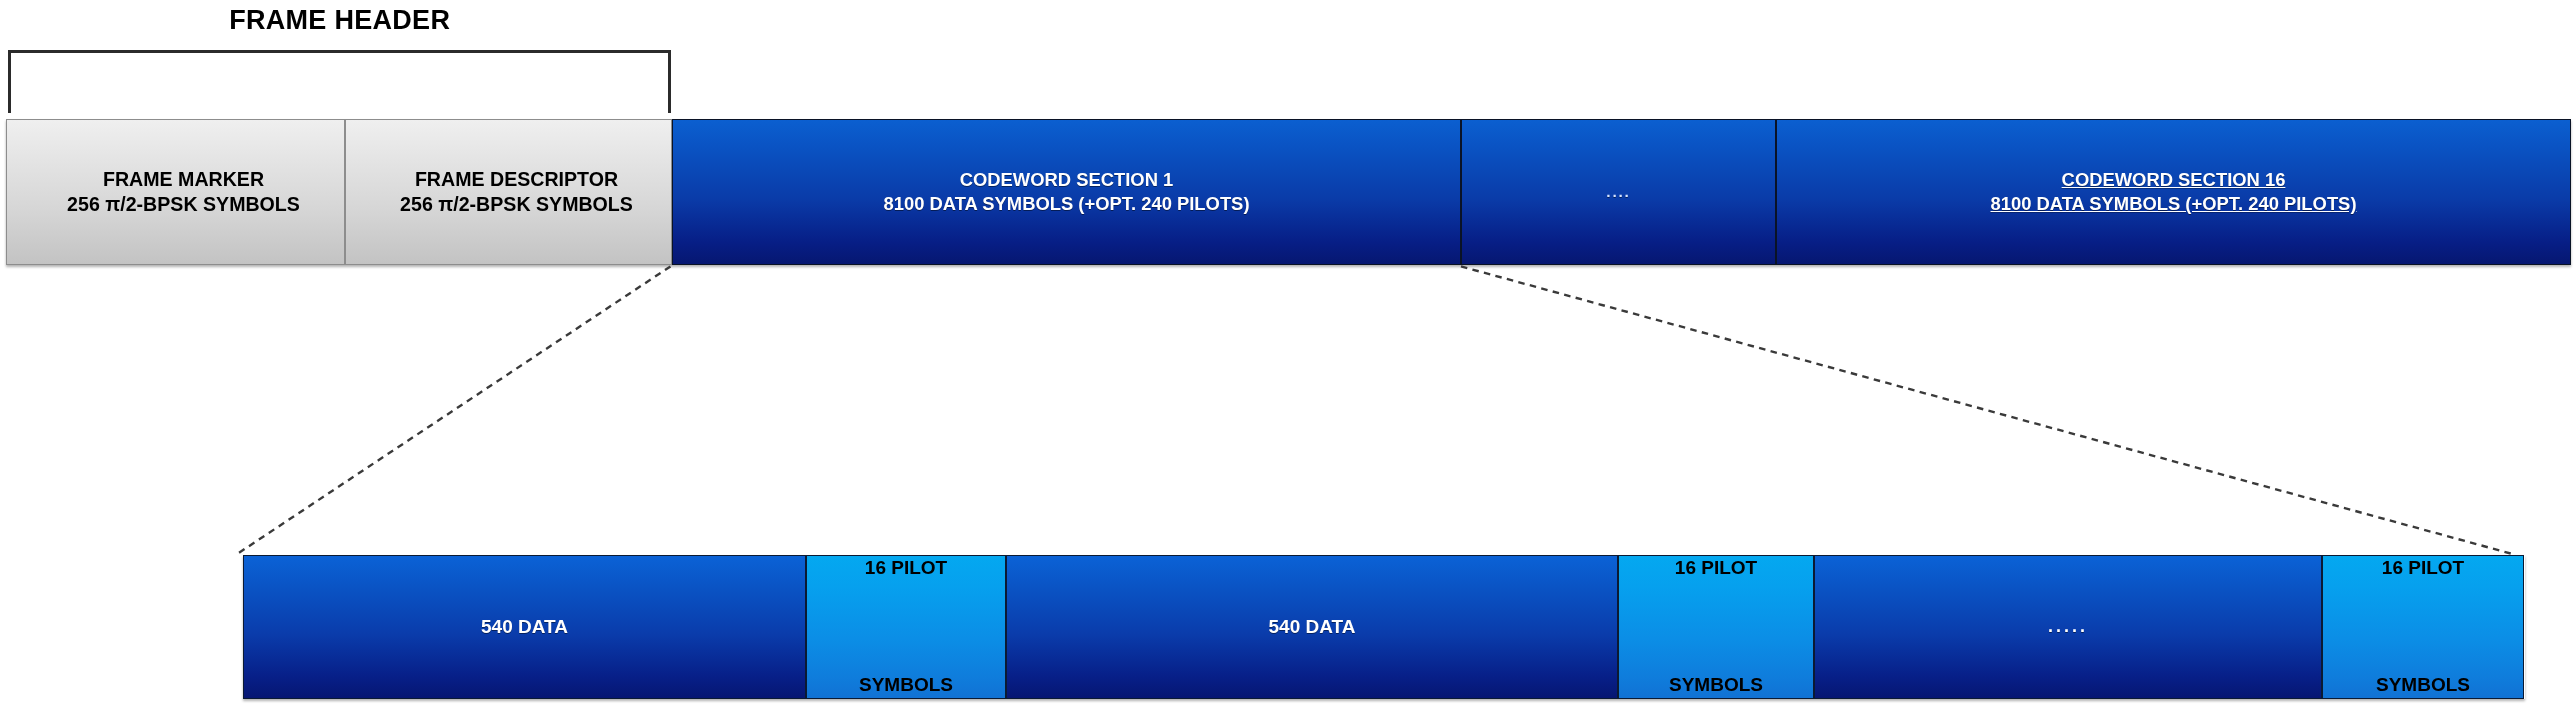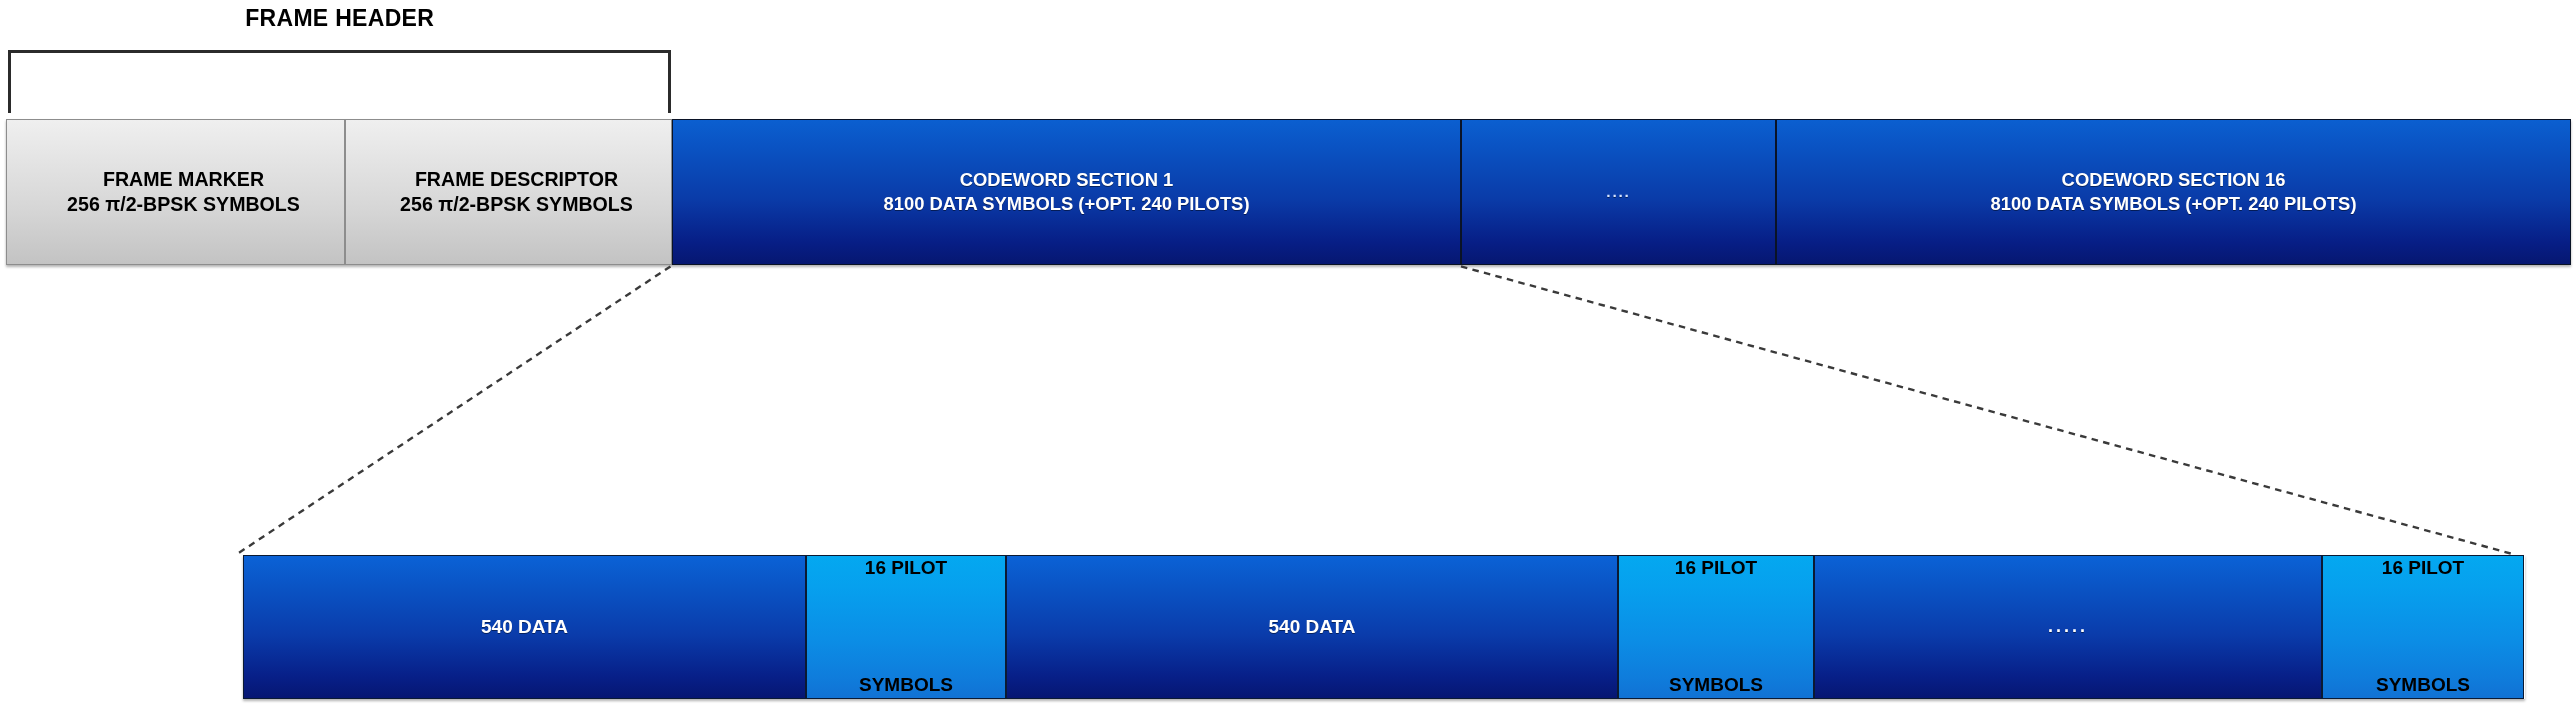--- a/index.html
+++ b/index.html
@@ -18,21 +18,21 @@
     overflow: hidden;
   }
 
   
   #header-bracket-label {
     position: absolute;
     left: 7.7px;
     top: 4.8px;
     width: 664px;
     text-align: center;
-    font-size: 23px;
+    font-size: 27px;
     font-weight: bold;
     color: #000000;
     letter-spacing: 0.3px;
     white-space: nowrap;
   }
   #header-bracket {
     position: absolute;
     left: 7.7px;
     top: 50px;
     width: 663px;
@@ -167,21 +167,21 @@
         <span class="seg-line">FRAME DESCRIPTOR</span>
         <span class="seg-line">256 π/2-BPSK SYMBOLS</span>
       </div>
       <div class="seg seg-blue" style="flex: 0 0 789px;">
         <span class="seg-line">CODEWORD SECTION 1</span>
         <span class="seg-line">8100 DATA SYMBOLS (+OPT. 240 PILOTS)</span>
       </div>
       <div class="seg seg-blue" style="flex: 0 0 315px;">
         <span class="seg-line ellipsis-top">....</span>
       </div>
-      <div class="seg seg-blue" style="flex: 0 0 795px;">
+      <div class="seg seg-blue" style="flex: 0 0 795px; text-decoration: underline;">
         <span class="seg-line">CODEWORD SECTION 16</span>
         <span class="seg-line">8100 DATA SYMBOLS (+OPT. 240 PILOTS)</span>
       </div>
     </div>
 
   <svg id="connectors" viewBox="0 0 4334 1189" preserveAspectRatio="none">
     <line id="conn-left" stroke="#3a3a3a" stroke-width="4" stroke-dasharray="11 9" x1="1128" y1="448" x2="397" y2="933"></line>
     <line id="conn-right" stroke="#3a3a3a" stroke-width="4" stroke-dasharray="11 9" x1="2458" y1="448" x2="4232" y2="933"></line>
   </svg>
 

